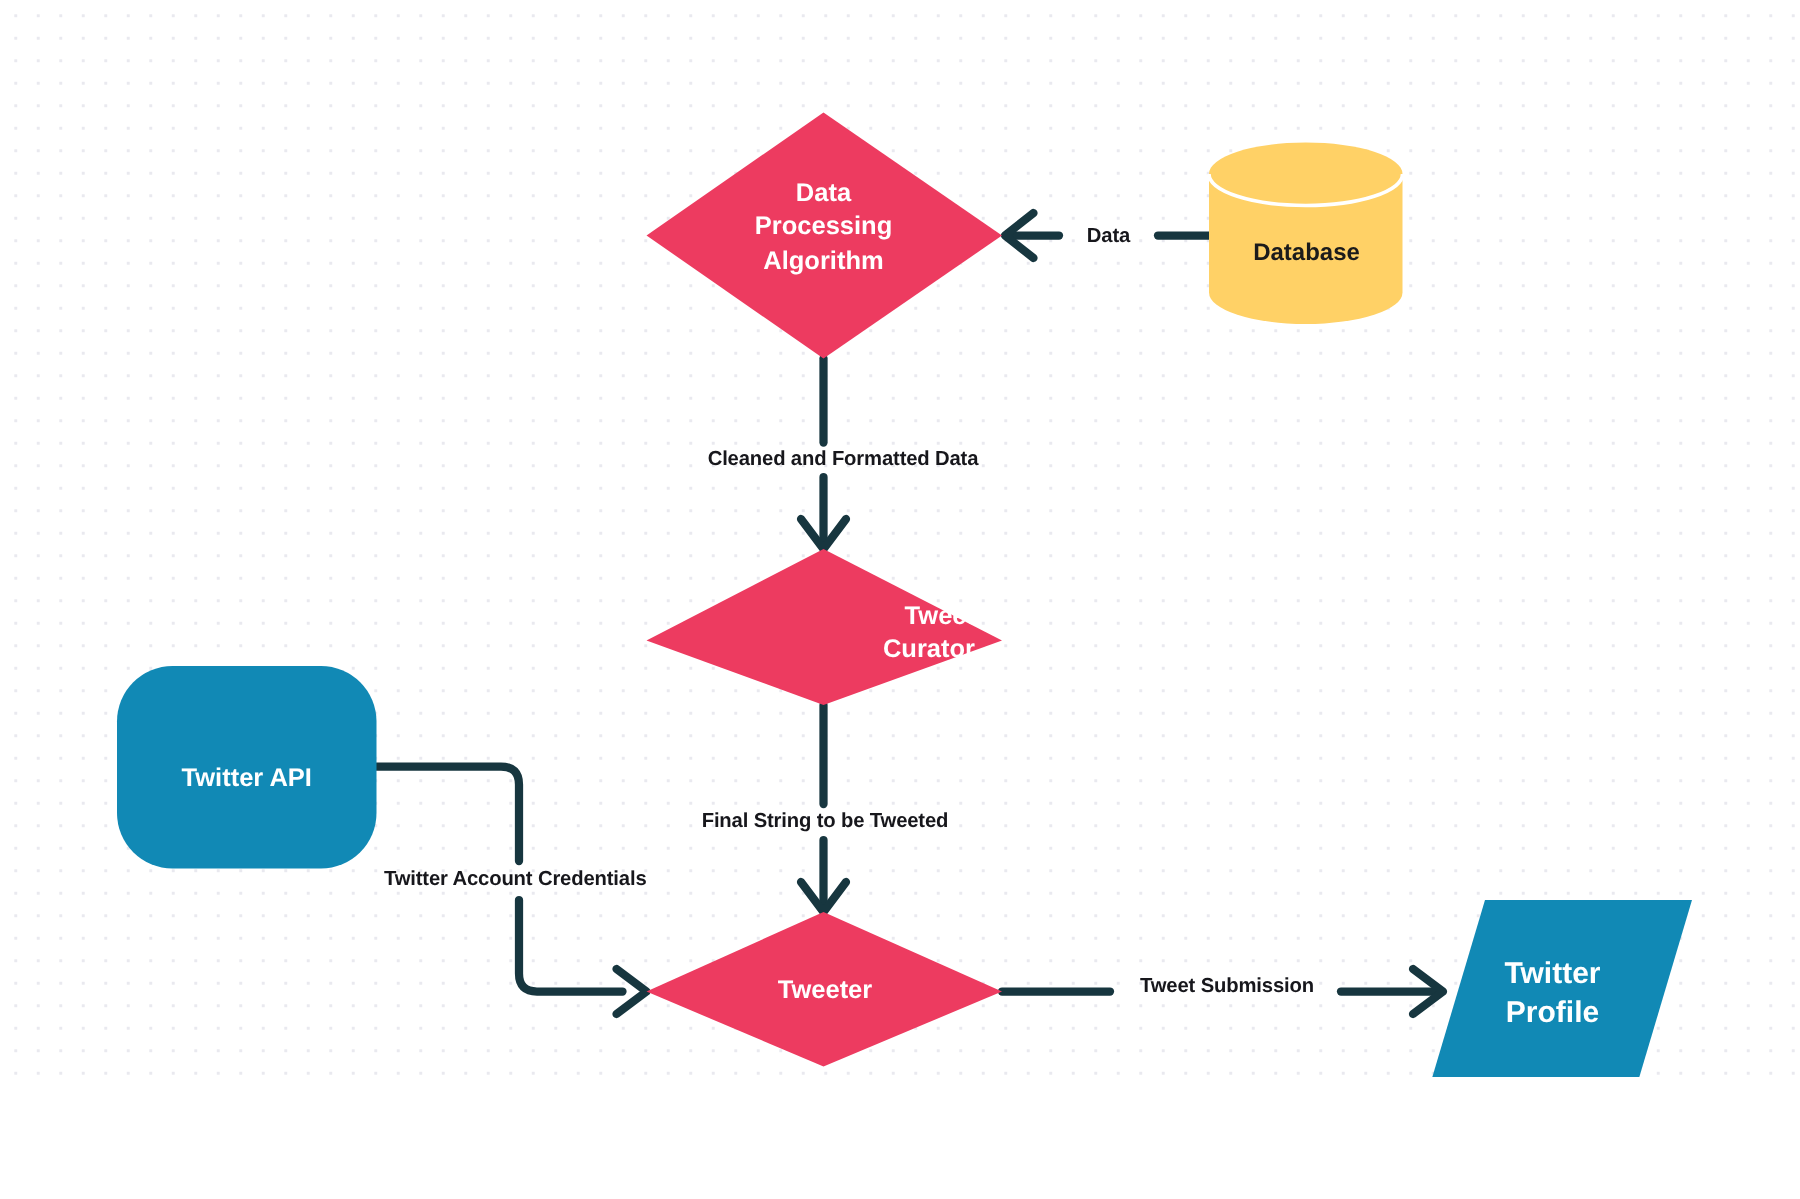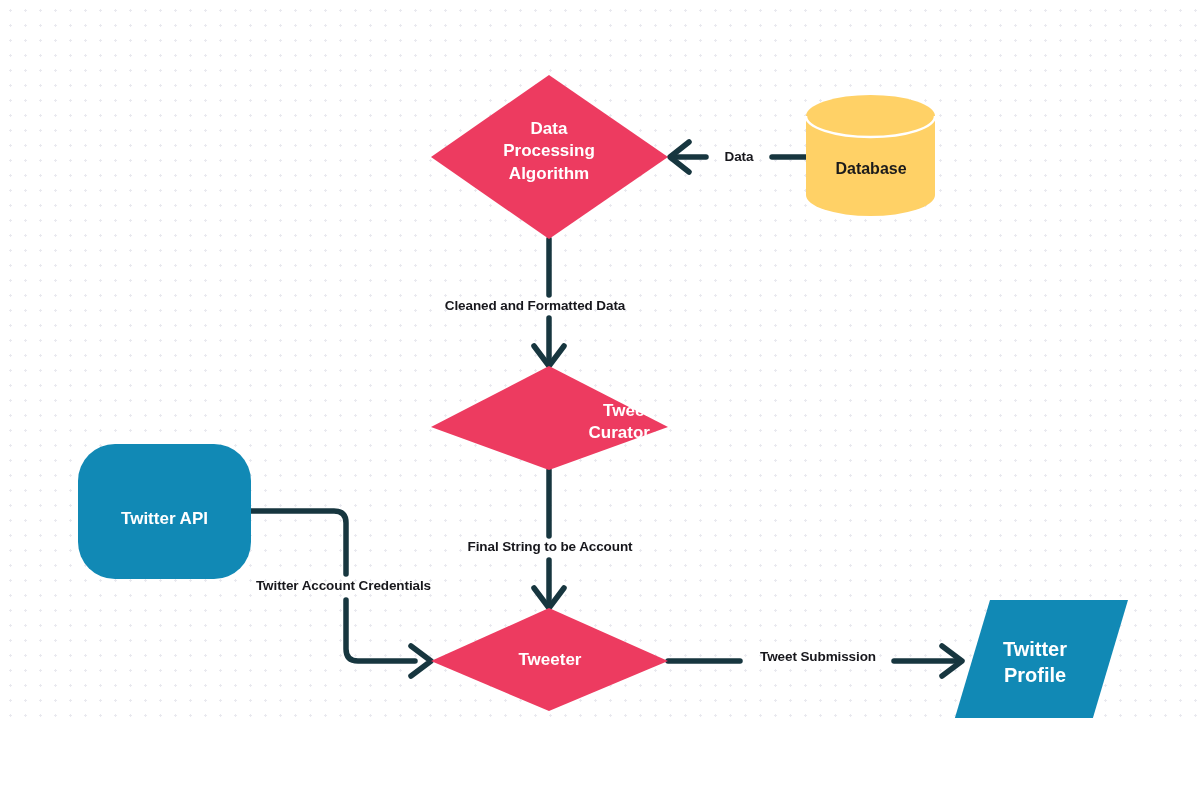--- a/index.html
+++ b/index.html
@@ -49,21 +49,21 @@
   
   #lbl-dpa        { left: 449px; top: 118px;  width: 200px; font-size: 17px; }
   #lbl-db         { left: 806px; top: 158px;  width: 130px; font-size: 16px; text-align: center; }
   #lbl-curator    { left: 450px; top: 400px;  width: 200px; font-size: 17px; text-align: right; }
   #lbl-api        { left: 78px;  top: 497px;  width: 173px; font-size: 17px; margin-top: 11px; }
   #lbl-tweeter    { left: 450px; top: 649px;  width: 200px; font-size: 17px; }
   #lbl-profile    { left: 975px; top: 636px;  width: 120px; font-size: 20px; }
 
   
   #elbl-data      { left: 706px; top: 149px;  width: 66px; }
-  #elbl-cleaned   { left: 425px; top: 298px;  width: 220px; }
+  #elbl-cleaned   { left: 452px; top: 298px;  width: 220px; }
   #elbl-final     { left: 450px; top: 539px;  width: 200px; }
   #elbl-creds     { left: 236px; top: 578px;  width: 215px; }
   #elbl-submit    { left: 742px; top: 649px;  width: 152px; }
 </style>
 </head>
 <body>
 
 <div id="canvas">
 
   <svg id="diagram-svg" viewBox="0 0 1200 799" xmlns="http://www.w3.org/2000/svg">
@@ -121,19 +121,19 @@
 
   <div class="node-label light" id="lbl-tweeter">Tweeter</div>
 
   <div class="node-label light" id="lbl-profile">Twitter
 Profile</div>
 
   <div class="edge-label" id="elbl-data">Data</div>
 
   <div class="edge-label" id="elbl-cleaned">Cleaned and Formatted Data</div>
 
-  <div class="edge-label" id="elbl-final">Final String to be Account</div>
+  <div class="edge-label" id="elbl-final">Final String to be Tweeted</div>
 
   <div class="edge-label" id="elbl-creds">Twitter Account Credentials</div>
 
   <div class="edge-label" id="elbl-submit">Tweet Submission</div>
 
 </div>
 
 </body></html>

